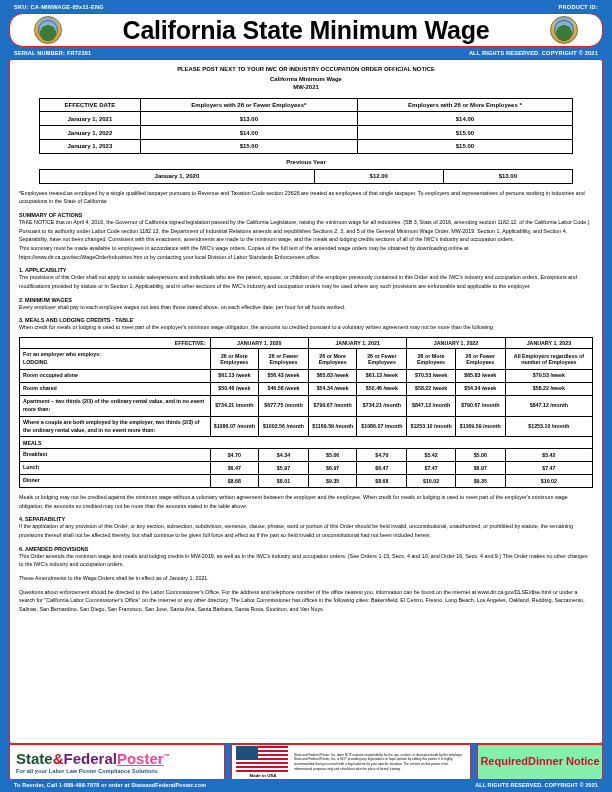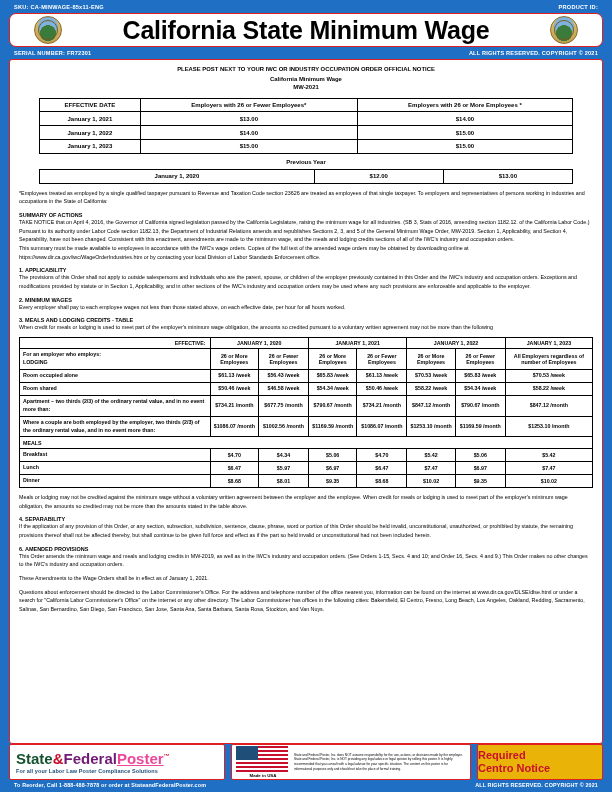--- a/index.html
+++ b/index.html
@@ -28,21 +28,21 @@
     font-size:5.6px;
     font-weight:bold;
     letter-spacing:.25px;
   }
 
   
   .title-band{
     margin:0 9px;
     background:#ffffff;
     border:1.6px solid #e02020;
-    border-radius:7px;
+    border-radius:14px;
     height:34px;
     display:flex;align-items:center;justify-content:space-between;
     padding:0 24px;
     box-sizing:border-box;
   }
   .seal{
     width:26px;height:26px;border-radius:50%;
     border:1.2px solid #8a6a25;
     background:
       radial-gradient(circle at 50% 62%, #3a7a3a 0 38%, transparent 39%),
@@ -173,22 +173,22 @@
   }
   .flag .canton{
     position:absolute;left:0;top:0;width:22px;height:14px;background:#1f4e79;
   }
   .made-usa{font-size:4.4px;font-weight:bold;color:#000;display:block;margin-top:.5px;}
   .disclaimer-text{
     font-size:3.2px;line-height:1.42;color:#000;flex:1 1 auto;
   }
 
   .required-box{
-    background:#eab308;border:1.4px solid #e02020;border-radius:2px;
-    flex:0 0 124px;display:flex;flex-direction:column;justify-content:center;
+    background:#86efac;border:1.4px solid #e02020;border-radius:2px;
+    flex:0 0 124px;display:flex;flex-direction:row;align-items:center;justify-content:center;
   }
   .required-box div{font-size:11px;font-weight:bold;color:#c8102e;line-height:1.2;}
 
   .footer-strip{
     display:flex;justify-content:space-between;align-items:center;
     padding:2px 14px 0 14px;box-sizing:border-box;
   }
   .footer-strip span{color:#fff;font-size:5.4px;font-weight:bold;letter-spacing:.15px;}
 </style>
 </head>
@@ -398,21 +398,21 @@
           <span class="flag">
               <span class="canton"></span>
             </span>
           <span class="made-usa">Made in USA</span>
         </div>
         <div class="disclaimer-text">State and Federal Poster, Inc. does NOT assume responsibility for the use, actions, or decisions made by the employer. State and Federal Poster, Inc. is NOT providing any legal advice or legal opinion by selling this poster. It is highly recommended that you consult with a legal advisor for your specific situation. The content on this poster is for informational purposes only and should not take the place of formal training.</div>
       </div>
 
       <div class="required-box">
         <div>Required</div>
-        <div>Centro Notice</div>
+        <div>Dinner Notice</div>
       </div>
 
     </div>
 
     <div class="footer-strip">
       <span>To Reorder, Call 1-888-488-7878 or order at StateandFederalPoster.com</span>
       <span>ALL RIGHTS RESERVED. COPYRIGHT © 2021</span>
     </div>
   </div>
 

